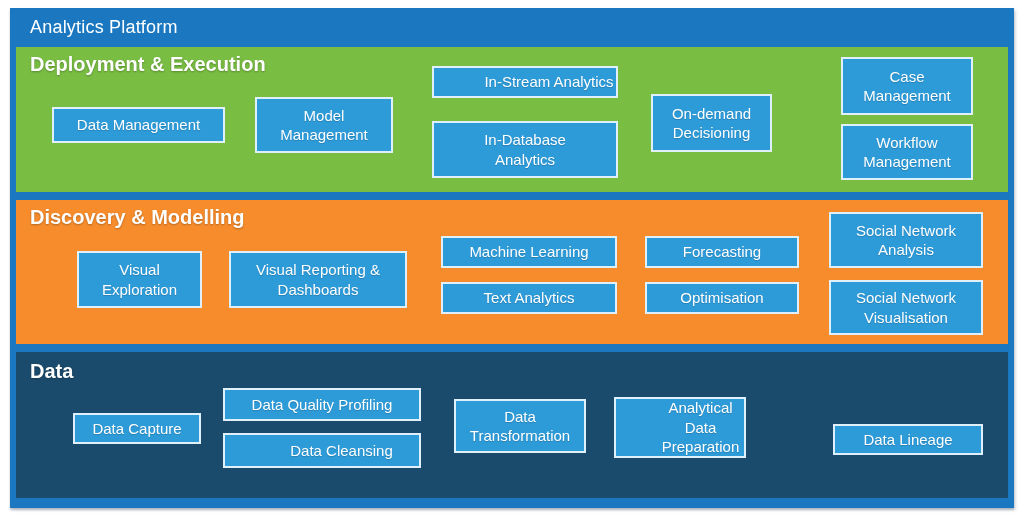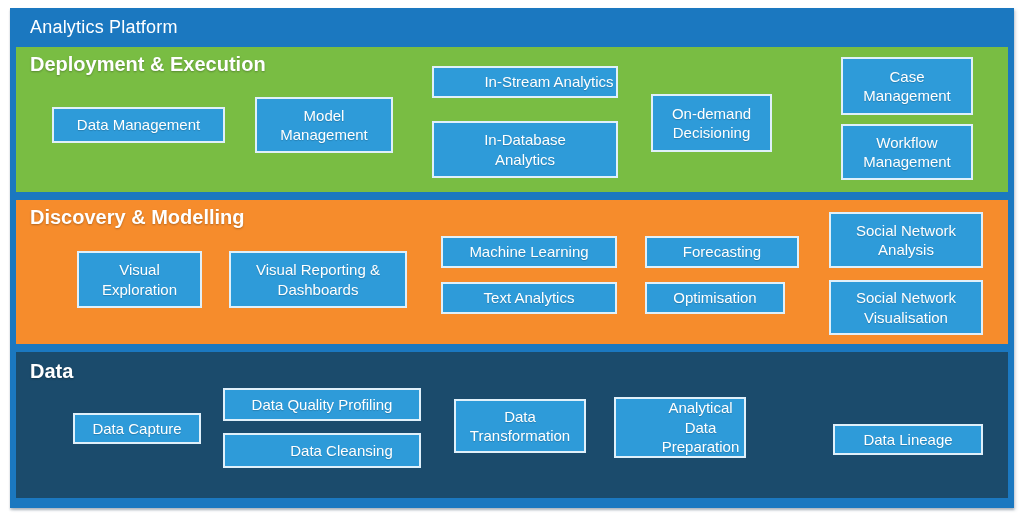--- a/index.html
+++ b/index.html
@@ -42,21 +42,21 @@
   .g4{left:416px;top:74px;width:186px;height:57px;}
   .g5{left:635px;top:47px;width:121px;height:58px;}
   .g6{left:825px;top:10px;width:132px;height:58px;}
   .g7{left:825px;top:77px;width:132px;height:56px;}
   
   .o1{left:61px;top:51px;width:125px;height:57px;}
   .o2{left:213px;top:51px;width:178px;height:57px;}
   .o3{left:425px;top:36px;width:176px;height:32px;}
   .o4{left:425px;top:82px;width:176px;height:32px;}
   .o5{left:629px;top:36px;width:154px;height:32px;}
-  .o6{left:629px;top:82px;width:140px;height:32px;}
+  .o6{left:629px;top:82px;width:154px;height:32px;}
   .o7{left:813px;top:12px;width:154px;height:56px;}
   .o8{left:813px;top:80px;width:154px;height:55px;}
   
   .d1{left:57px;top:61px;width:128px;height:31px;}
   .d2{left:207px;top:36px;width:198px;height:33px;}
   .d3{left:207px;top:81px;width:198px;height:35px;padding-left:39px;}
   .d4{left:438px;top:47px;width:132px;height:54px;}
   .d5{left:598px;top:45px;width:132px;height:61px;padding-left:41px;}
   .d6{left:817px;top:72px;width:150px;height:31px;}
 </style>

